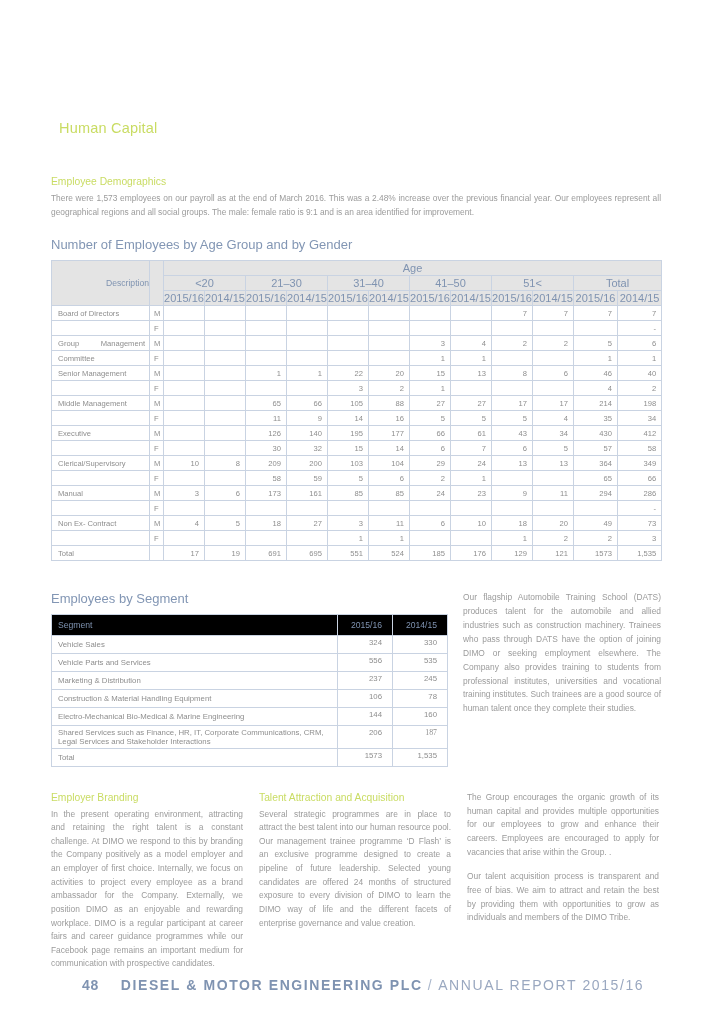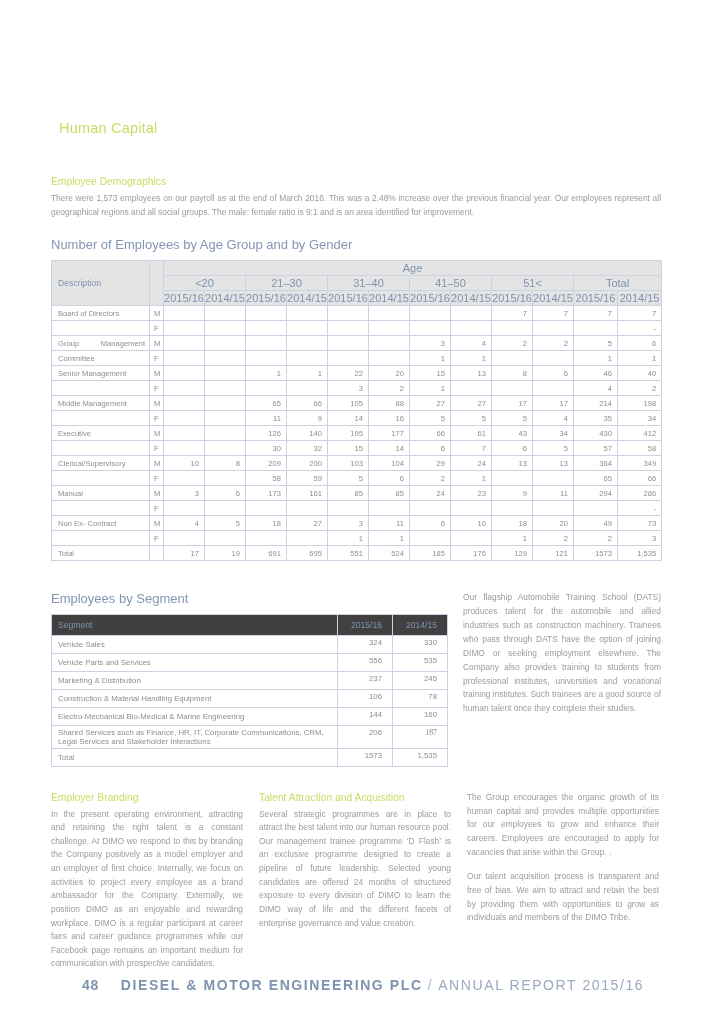--- a/index.html
+++ b/index.html
@@ -74,21 +74,21 @@
     padding: 0;
     height: 14px;
     font-weight: normal;
   }
   table.grid th {
     background: #e4e4e4;
     color: #7f93b1;
     font-size: 11px;
   }
   .hdr-desc {
-    text-align: left;
+    text-align: right;
     padding-left: 6px !important;
     vertical-align: middle;
     font-size: 8.6px !important;
   }
   .num { text-align: right; padding-right: 5px !important; }
   .lbl { text-align: left; padding-left: 6px !important; color:#8e8e8e; }
   .mf  { text-align: left; padding-left: 4px !important; color:#8e8e8e; }
   table.grid { border: 1px solid #c0cbdc; }
 
   
@@ -100,21 +100,21 @@
     color: #8e8e8e;
     border: 1px solid #c0cbdc;
   }
   table.segtable td, table.segtable th {
     border: 1px solid #c9d3e2;
     padding: 2px 0 2px 0;
     font-weight: normal;
     height: 13px;
   }
   table.segtable th {
-    background: #404040;
+    background: #000000;
     color: #7f93b1;
     font-size: 8.6px;
     height: 16px;
   }
   .seg-name { text-align:left; padding-left: 6px !important; }
   .seg-num  { text-align:right; padding-right: 10px !important; }
 
   
   .two-col {
     display: flex;

